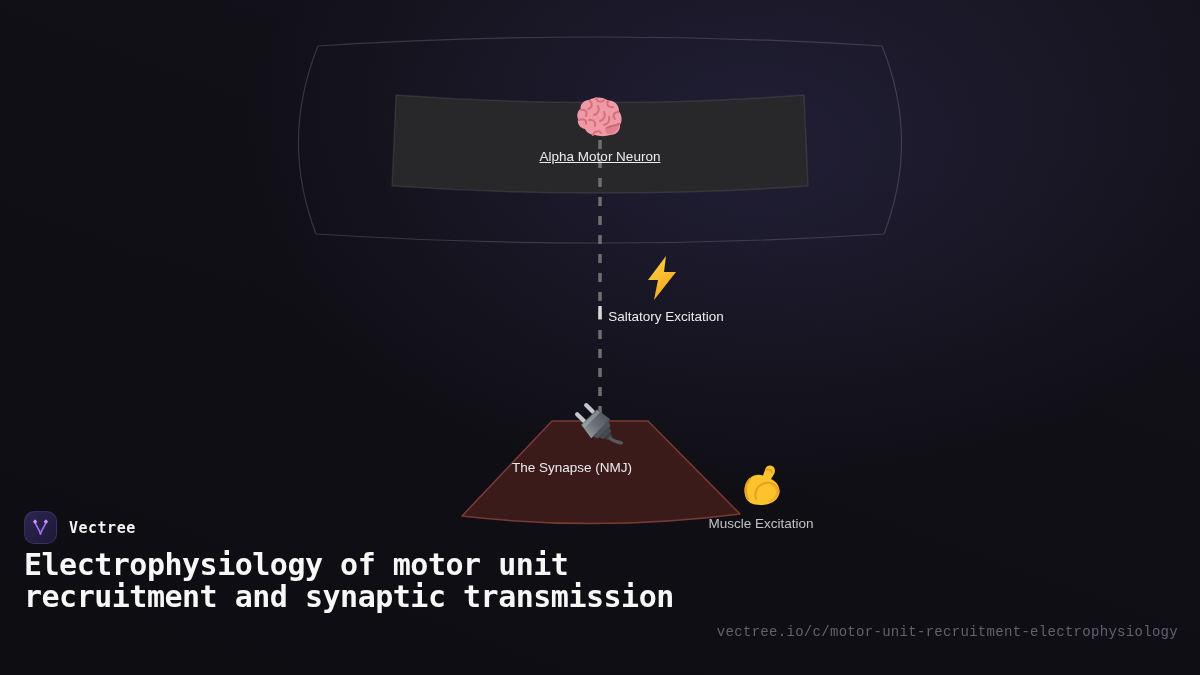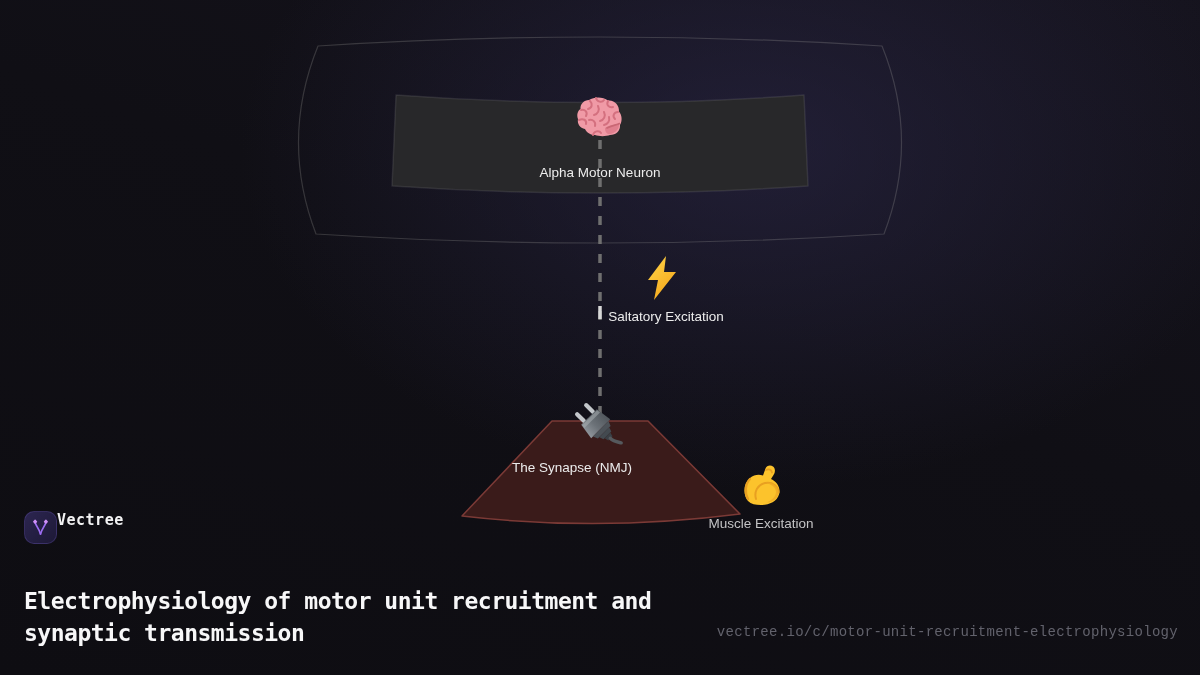--- a/index.html
+++ b/index.html
@@ -11,37 +11,37 @@
       linear-gradient(200deg, #15131d 0%, #100f15 45%, #0e0d12 100%);
   }
   .shapes{position:absolute; left:0; top:0;}
   .dlabel{
     position:absolute; transform:translateX(-50%);
     font-size:13.5px; line-height:1.2; color:#ececec; white-space:nowrap;
   }
   .dlabel.muted{color:#c3c3c5;}
   .brandrow{
     position:absolute; left:24px; top:511px;
-    display:flex; 
+    display:flex; align-items:center; gap:12px;
   }
   .logo{
     width:33px; height:33px; border-radius:10px;
     background:linear-gradient(135deg,#2c2550 0%, #1d1936 100%);
     border:1px solid rgba(150,120,255,0.18);
     display:flex; align-items:center; justify-content:center;
     box-sizing:border-box;
   }
   .brandname{
     font-family:"DejaVu Sans Mono", monospace; font-weight:bold;
     font-size:15px; color:#f2f2f3; letter-spacing:0.5px;
   }
   .pagetitle{
     position:absolute; left:24px; top:549px; width:710px;
     font-family:"DejaVu Sans Mono", monospace; font-weight:bold;
-    font-size:23px; line-height:32px; letter-spacing:-0.5px; color:#f7f7f8;margin-top:36px;
+    font-size:30px; line-height:32px; letter-spacing:-0.5px; color:#f7f7f8;
   }
   .pageurl{
     position:absolute; right:22px; top:624px;
     font-family:Liberation Mono, monospace;
     font-size:14px; color:#62626c; letter-spacing:0.3px;
   }
 </style>
 </head>
 <body>
 
@@ -105,21 +105,21 @@
 
     <g transform="translate(740,464)">
       <path d="M8,37 C3,31 3,20 10,14 C14,10.5 19,10 23,11.5 L25.5,4.5 C26.5,1.5 30.5,0.5 33,2.5 C35.5,4.5 35.5,8 33.5,11 L31,15 C37.5,18 41,24.5 39,30.5 C37,37.5 29,41 21,41 C15.5,41 11,40 8,37 Z" fill="#fcc32c"></path>
       <path d="M10,15 C5,20 4.5,29 8,35" fill="none" stroke="#e8a021" stroke-width="2.4" stroke-linecap="round"></path>
       <path d="M16,35 C14,28 17,21 25,19 C33,17.5 38.5,22.5 38.5,28.5" fill="none" stroke="#e8a021" stroke-width="2" stroke-linecap="round"></path>
       <path d="M25,19 C33,17.5 38.5,22.5 38.5,28.5 C38.5,34 33,38.5 26,38.5 C32,36.5 36,32.5 36,28 C36,23.5 31,19.5 25,19 Z" fill="#f0ab24" opacity="0.85"></path>
       <path d="M26,6 C28.5,4.5 31.5,5.5 32,8.5" fill="none" stroke="#e8a021" stroke-width="1.8" stroke-linecap="round"></path>
     </g>
   </svg>
 
-  <div class="dlabel" style="left:600px; top:165px;">Alpha Motor Neuron</div>
+  <div class="dlabel" style="left:600px; top:149px;text-decoration:underline;">Alpha Motor Neuron</div>
   <div class="dlabel" style="left:666px; top:309px;">Saltatory Excitation</div>
   <div class="dlabel" style="left:572px; top:460px;">The Synapse (NMJ)</div>
   <div class="dlabel muted" style="left:761px; top:516px;">Muscle Excitation</div>
 
   <div class="brandrow">
     <div class="logo">
       <svg width="23" height="23" viewBox="0 0 32 32">
         <g fill="none" stroke="#9d6df2" stroke-width="2.4" stroke-linecap="round">
           <path d="M16,25 C14,17.5 10.5,15 8.5,9.5"></path>
           <path d="M16,25 C18,17.5 21.5,15 23.5,9.5"></path>

